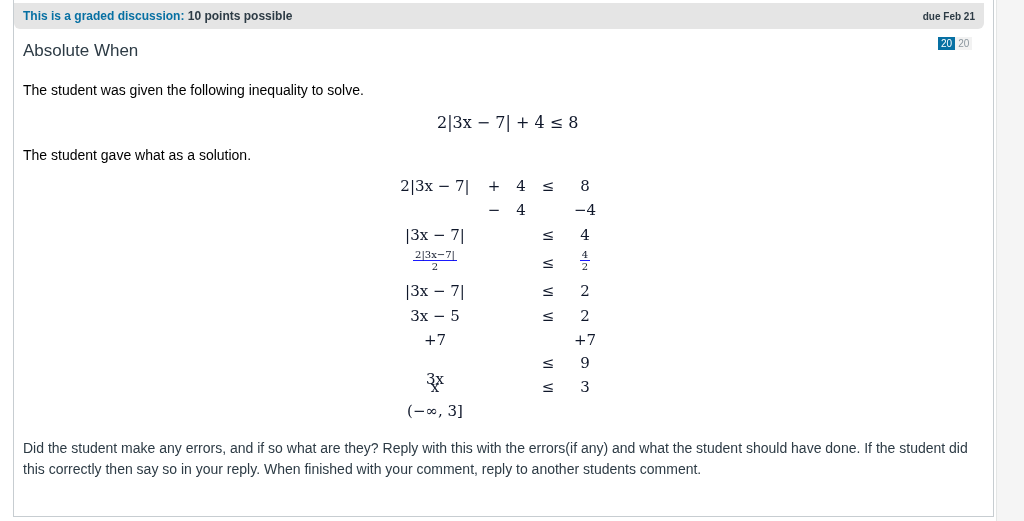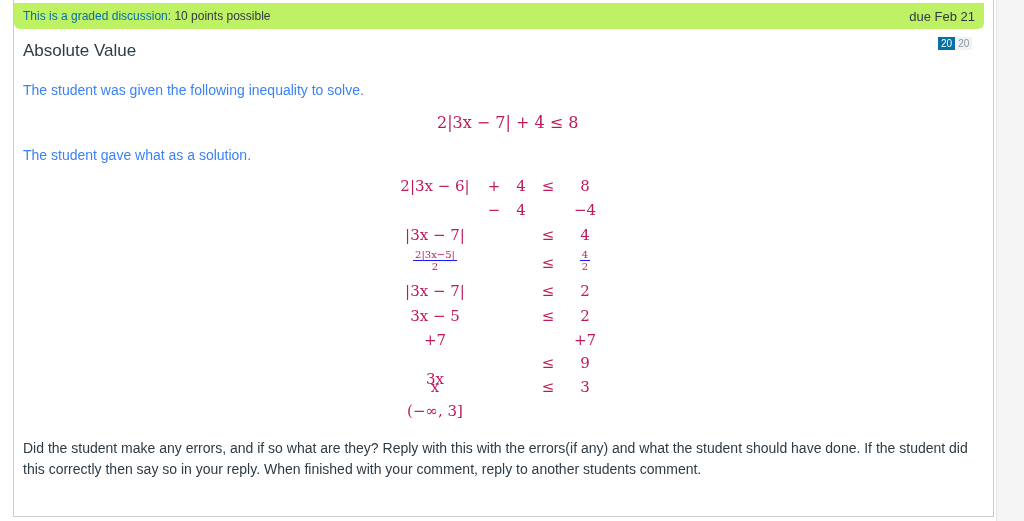--- a/index.html
+++ b/index.html
@@ -14,40 +14,40 @@
       position: absolute; left: 996px; top: 0; width: 28px; height: 521px;
       background: #f5f5f5; border-left: 1px solid #e4e6e6;
     }
     .card {
       position: absolute; left: 13px; top: -2px; width: 981px; height: 519px;
       border: 1px solid #c7cdd1; border-top: none; background: #ffffff;
       box-sizing: border-box;
     }
     .banner {
       position: absolute; left: 14px; top: 3px; width: 970px; height: 26px;
-      background: #bef264; border-radius: 0 0 6px 6px;
+      background: #e5e5e5; border-radius: 0 0 6px 6px;
       display: flex; align-items: center; justify-content: space-between;
       padding: 0 9px; box-sizing: border-box;
-      font-size: 12px; font-weight: normal;
+      font-size: 12px; font-weight: bold;
     }
     .banner .graded-label { color: #0770a3; }
     .banner .points { color: #2d3b45; }
-    .banner .due { color: #2d3b45; font-size: 13px; }
+    .banner .due { color: #2d3b45; font-size: 10px; }
     .title {
       position: absolute; left: 23px; top: 41px;
       font-size: 17px; color: #2d3b45;
     }
     .score-badge {
       position: absolute; left: 938px; top: 37px; display: flex;
       font-size: 10px; height: 13px; line-height: 13px;
     }
     .score-badge .earned { background: #0770a3; color: #fff; padding: 0 3px; }
     .score-badge .total { background: #f2f2f2; color: #8b969e; padding: 0 3px; }
-    .para { position: absolute; left: 23px; font-size: 14px; color: #3b82f6; }
-    .math { color: #be185d; font-family: "DejaVu Serif", "Liberation Serif", serif; }
+    .para { position: absolute; left: 23px; font-size: 14px; color: #000000; }
+    .math { color: #0f172a; font-family: "DejaVu Serif", "Liberation Serif", serif; }
     .given-eq {
       position: absolute; left: 437px; top: 113px; font-size: 16px;
     }
     .sol { position: absolute; font-size: 15px; text-align: center; }
     .col-a { left: 400px; width: 70px; }
     .col-op { left: 484px; width: 20px; }
     .col-b { left: 511px; width: 20px; }
     .col-le { left: 538px; width: 20px; }
     .col-c { left: 570px; width: 30px; }
     .frac { display: inline-block; vertical-align: middle; text-align: center; font-size: 10px; line-height: 11px; }
@@ -66,51 +66,51 @@
 <div class="card"></div>
 
 <div class="banner">
   <span>
     <span class="graded-label">This is a graded discussion:</span>
     <span class="points">10 points possible</span>
   </span>
   <span class="due">due Feb 21</span>
 </div>
 
-<div class="title">Absolute Value</div>
+<div class="title">Absolute When</div>
 
 <div class="score-badge">
   <span class="earned">20</span>
   <span class="total">20</span>
 </div>
 
 <div class="para" style="top:82px;">The student was given the following inequality to solve.</div>
 
 <div class="given-eq math">2|3x − 7| + 4 ≤ 8</div>
 
 <div class="para" style="top:147px;">The student gave what as a solution.</div>
 
 <div>
 
-  <div class="sol math col-a" style="top:177px;">2|3x − 6|</div>
+  <div class="sol math col-a" style="top:177px;">2|3x − 7|</div>
   <div class="sol math col-op" style="top:177px;">+</div>
   <div class="sol math col-b" style="top:177px;">4</div>
   <div class="sol math col-le" style="top:177px;">≤</div>
   <div class="sol math col-c" style="top:177px;">8</div>
 
   <div class="sol math col-op" style="top:201px;">−</div>
   <div class="sol math col-b" style="top:201px;">4</div>
   <div class="sol math col-c" style="top:201px;">−4</div>
 
   <div class="sol math col-a" style="top:226px;">|3x − 7|</div>
   <div class="sol math col-le" style="top:226px;">≤</div>
   <div class="sol math col-c" style="top:226px;">4</div>
 
   <div class="sol math col-a" style="top:249px;">
-    <span class="frac"><span class="num">2|3x−5|</span><span class="den">2</span></span>
+    <span class="frac"><span class="num">2|3x−7|</span><span class="den">2</span></span>
   </div>
   <div class="sol math col-le" style="top:254px;">≤</div>
   <div class="sol math col-c" style="top:249px;">
     <span class="frac"><span class="num">4</span><span class="den">2</span></span>
   </div>
 
   <div class="sol math col-a" style="top:282px;">|3x − 7|</div>
   <div class="sol math col-le" style="top:282px;">≤</div>
   <div class="sol math col-c" style="top:282px;">2</div>
 

